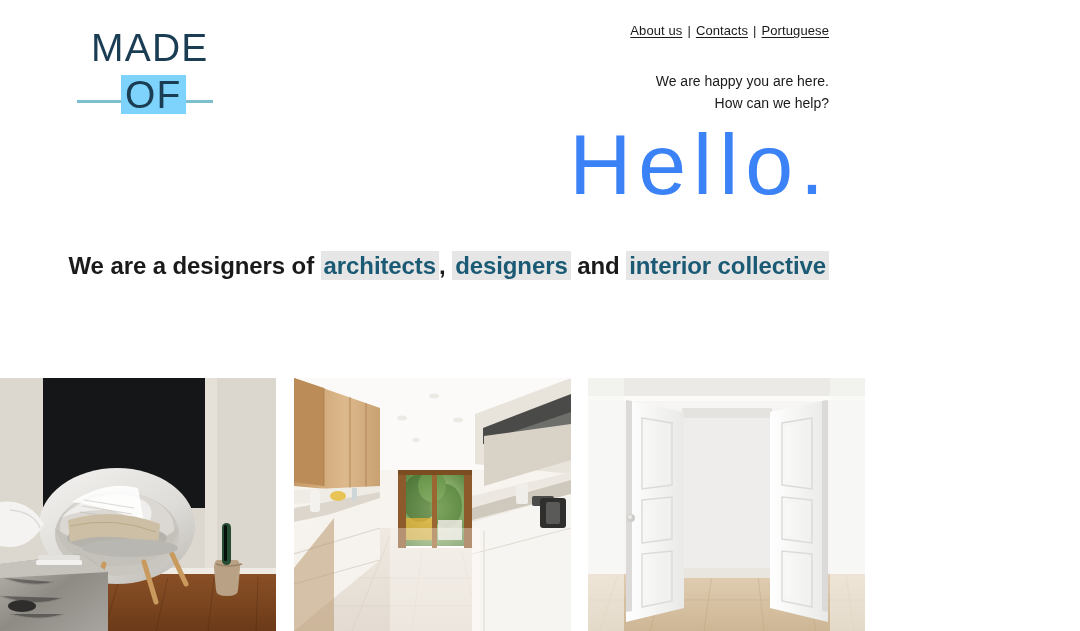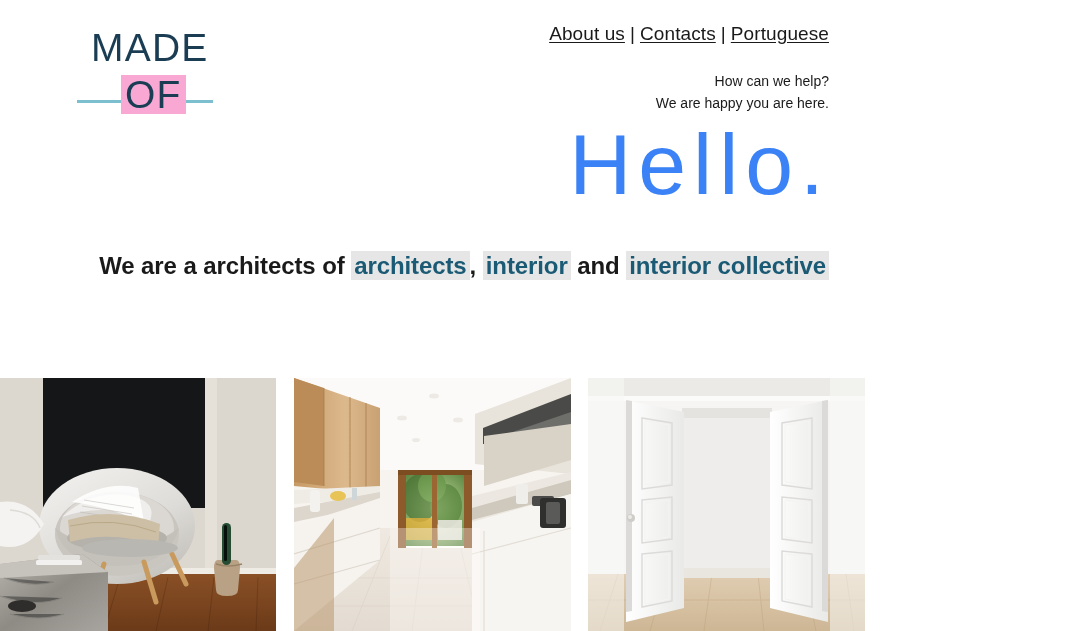--- a/index.html
+++ b/index.html
@@ -29,28 +29,28 @@
     background:#7cc0cf;
   }
   .logo-of {
     position:absolute; left:44px; top:0;
     font-family:"Liberation Sans", sans-serif;
     font-weight:300;
     font-size:39px;
     letter-spacing:1.2px;
     color:#1a3d54;
     line-height:1;
-    background:#f9a8d4;
+    background:#7dd3fc;
     padding:0 4px;
   }
 
   
   .topnav {
     position:absolute; right:68px; top:23px;
-    font-size:19px; color:#1a1a1a; letter-spacing:.1px;
+    font-size:13px; color:#1a1a1a; letter-spacing:.1px;
     white-space:nowrap;
   }
   .topnav a {
     color:#1a1a1a; text-decoration:underline;
     text-underline-offset:2px;
   }
   .topnav .sep { padding:0 5px; color:#1a1a1a; }
 
   
   .helptext {
@@ -103,28 +103,28 @@
       <div class="logo-rule"></div>
       <div class="logo-of">OF</div>
     </div>
   </div>
 
   <div class="topnav">
     <a href="#">About us</a><span class="sep">|</span><a href="#">Contacts</a><span class="sep">|</span><a href="#">Portuguese</a>
   </div>
 
   <div class="helptext">
+    <div>We are happy you are here.</div>
     <div>How can we help?</div>
-    <div>We are happy you are here.</div>
   </div>
 
   <div class="hello">Hello.</div>
 
   <div class="statement">
-    <div class="stmt-line"><span>We are a architects of </span><span class="kw">architects</span><span>, </span><span class="kw">interior</span><span> and </span><span class="kw">interior collective</span></div>
+    <div class="stmt-line"><span>We are a designers of </span><span class="kw">architects</span><span>, </span><span class="kw">designers</span><span> and </span><span class="kw">interior collective</span></div>
   </div>
 
   <div class="imgrow">
 
     <div class="photo p1">
       <svg viewBox="0 0 276 253" preserveAspectRatio="xMidYMid slice">
         <defs>
           <linearGradient id="wallg" x1="0" y1="0" x2="0" y2="1">
             <stop offset="0" stop-color="#d8d2c8"></stop>
               <stop offset="1" stop-color="#cfc8bd"></stop>

